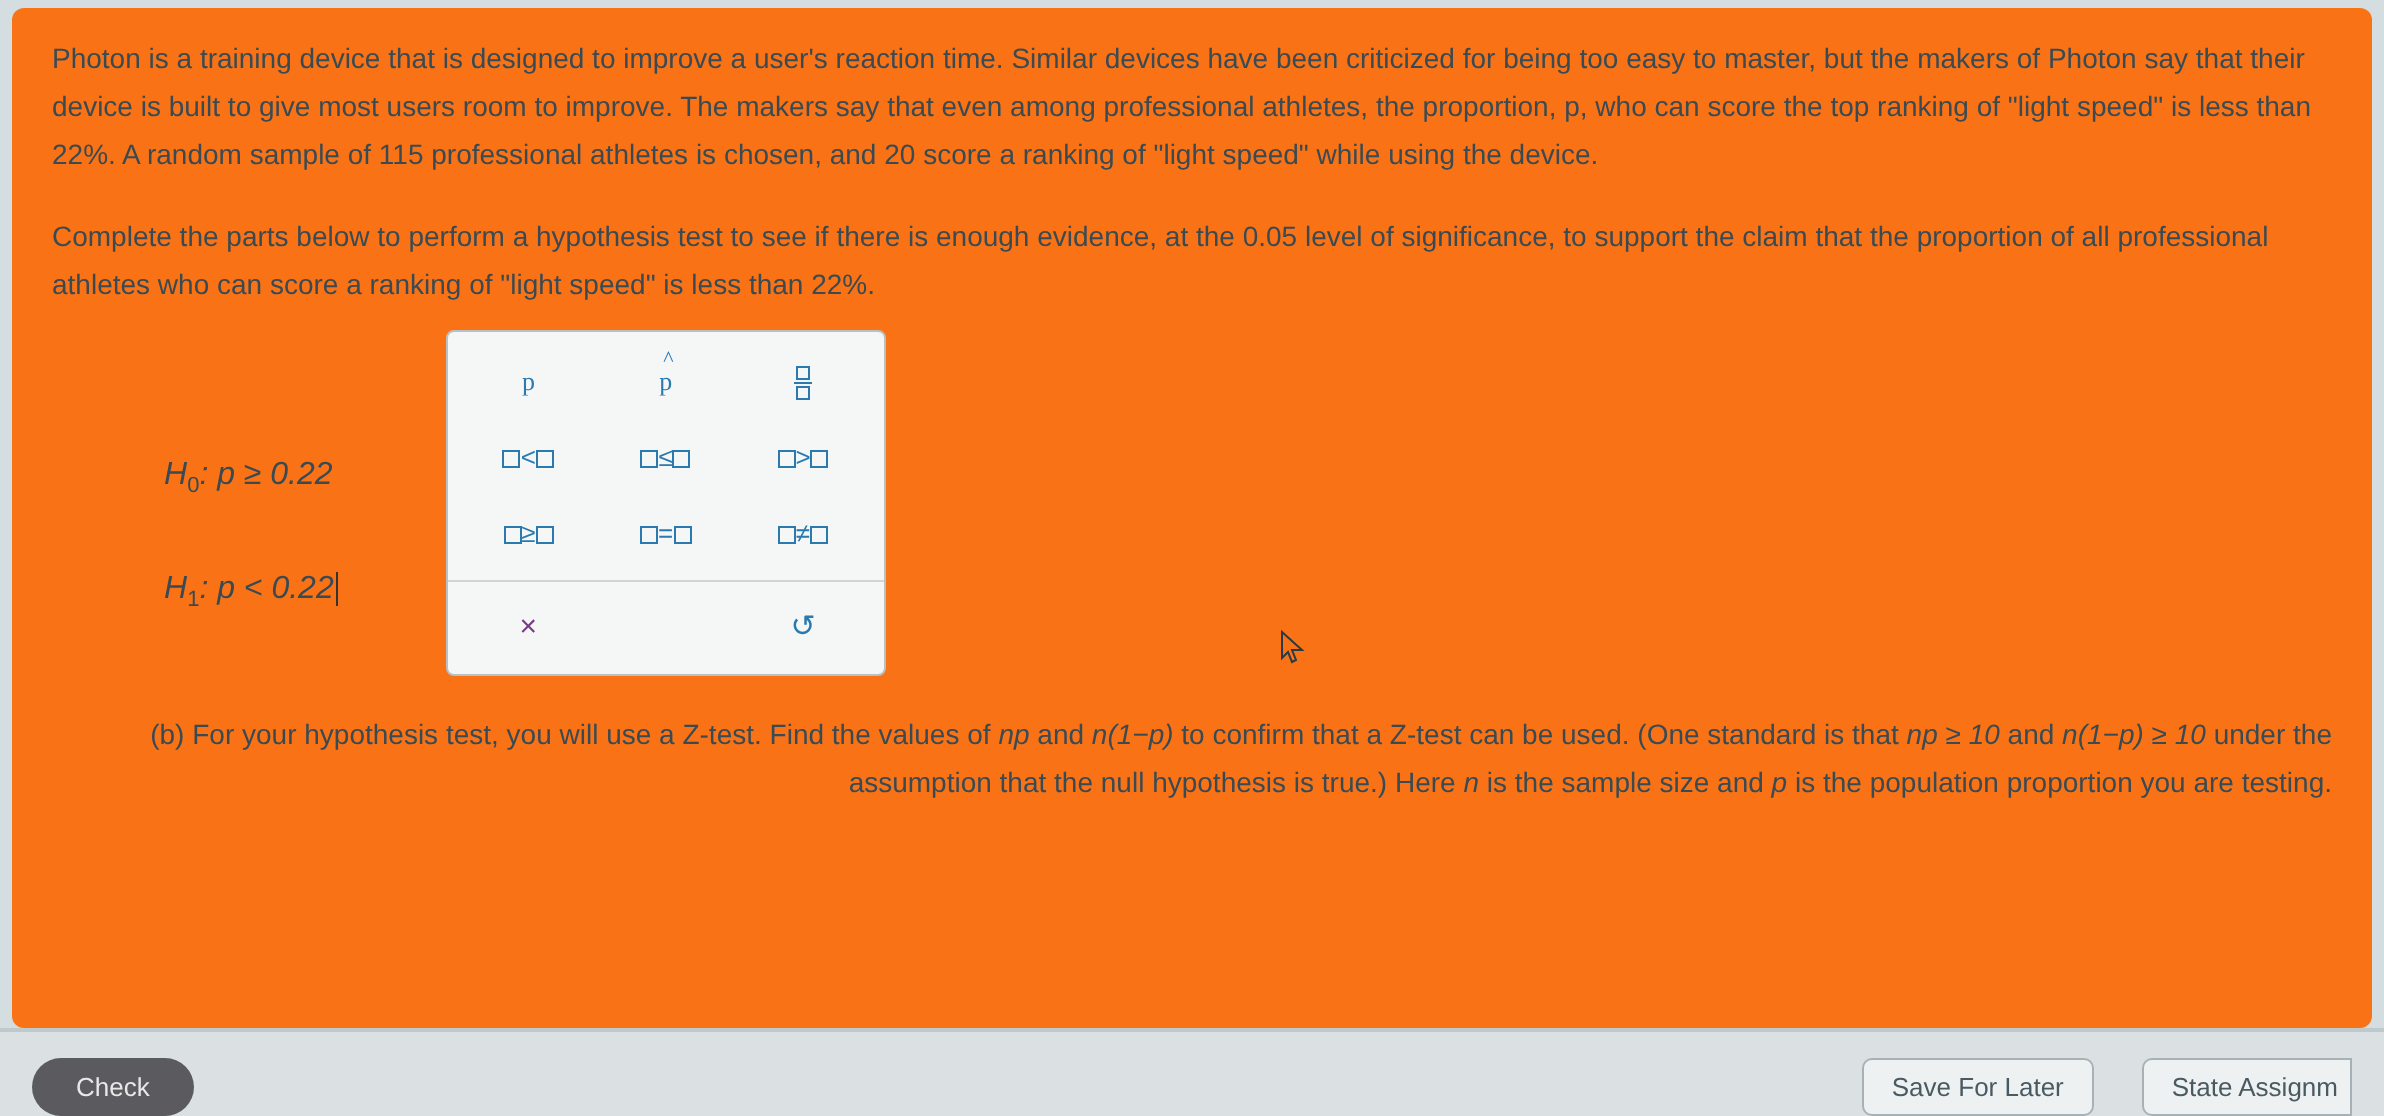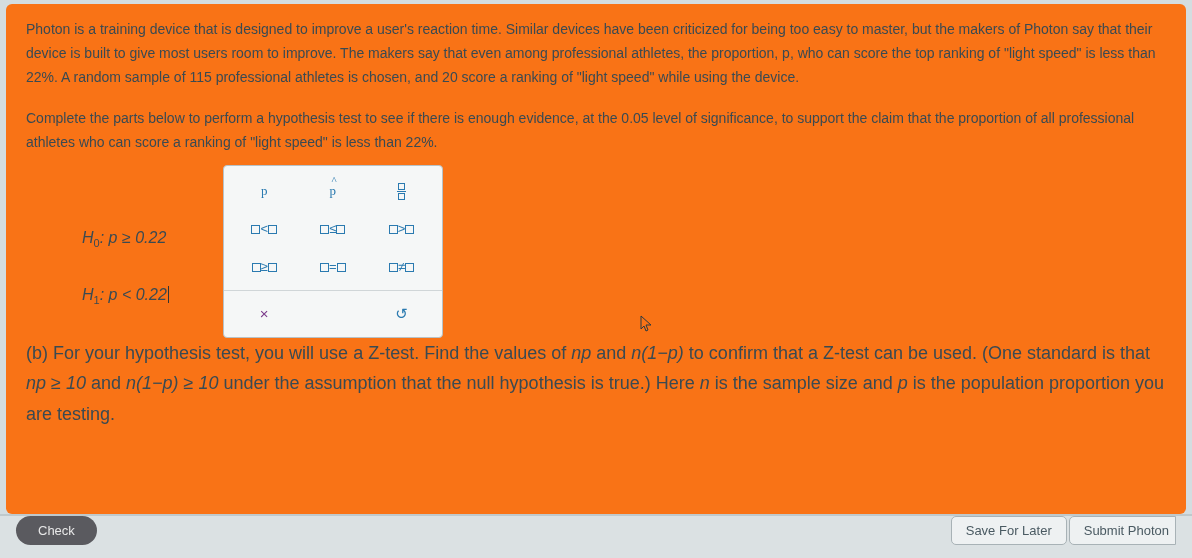--- a/index.html
+++ b/index.html
@@ -46,38 +46,38 @@
   .palette-row { display:flex; justify-content:space-around; padding:8px 6px; }
   .palette-row.top { border-bottom: none; }
   .pcell {
     color:#2a7ab0; font-size:13px; width:48px; text-align:center;
   }
   .sym { font-family: "Times New Roman", serif; }
   .sq { display:inline-block; width:9px; height:9px; border:1px solid #2a7ab0; vertical-align:middle; }
   .palette-bottom { display:flex; justify-content:space-around; padding:10px 6px; border-top:1px solid #d0d6d8; margin-top:4px;}
   .xbtn { color:#7a3a8a; font-size:15px; }
   .undo { color:#2a7ab0; font-size:15px; }
-  .part-b { margin-top: 0; font-size:18px; }
+  .part-b { margin-top: 18px; font-size:14px;text-align:right; }
   .it { font-style: italic; }
   .cursor-ptr {
     position:absolute; left:640px; top:315px; font-size:16px; color:#333;
   }
   .footer {
     position:absolute; bottom:0; left:0; right:0;
     height:44px; background:#dbe1e3;
     border-top:2px solid #bfc9cc;
-    display:flex; align-items:flex-start; padding:0 16px;
+    display:flex; align-items:flex-end; padding:0 16px;
     justify-content:space-between;
   }
   .check-btn {
     background:#5a5a5f; color:#e8e8e8; border:none;
     padding:7px 22px; border-radius:16px; font-size:13px;
     cursor:pointer;
   }
-  .right-btns { display:flex; gap:2px; }
+  .right-btns { display:flex; gap:24px; }
   .save-btn, .submit-btn {
     background:#eef1f2; border:1px solid #a8b2b6; color:#4a5a62;
     padding:6px 14px; border-radius:5px; font-size:13px;
     cursor:pointer;
   }
   .submit-btn { border-radius:5px 0 0 5px; padding-right:6px; }
   .hat { position:relative; display:inline-block;}
   .hat::before { content:"^"; position:absolute; top:-9px; left:2px; font-size:11px;}
   .frac {
     display:inline-flex; flex-direction:column; align-items:center; font-size:9px; line-height:1; vertical-align:middle;
@@ -140,15 +140,15 @@
 <div class="cursor-ptr">
   <svg width="14" height="18" viewBox="0 0 14 18">
       <path d="M1 1 L1 14 L4 11 L6 16 L8 15 L6 10 L11 10 Z" fill="none" stroke="#2a3a42" stroke-width="1"></path>
     </svg>
 </div>
 
 <div class="footer">
   <button class="check-btn">Check</button>
   <div class="right-btns">
     <button class="save-btn">Save For Later</button>
-    <button class="submit-btn">Submit Photon</button>
+    <button class="submit-btn">State Assignm</button>
   </div>
 </div>
 
 </body></html>

